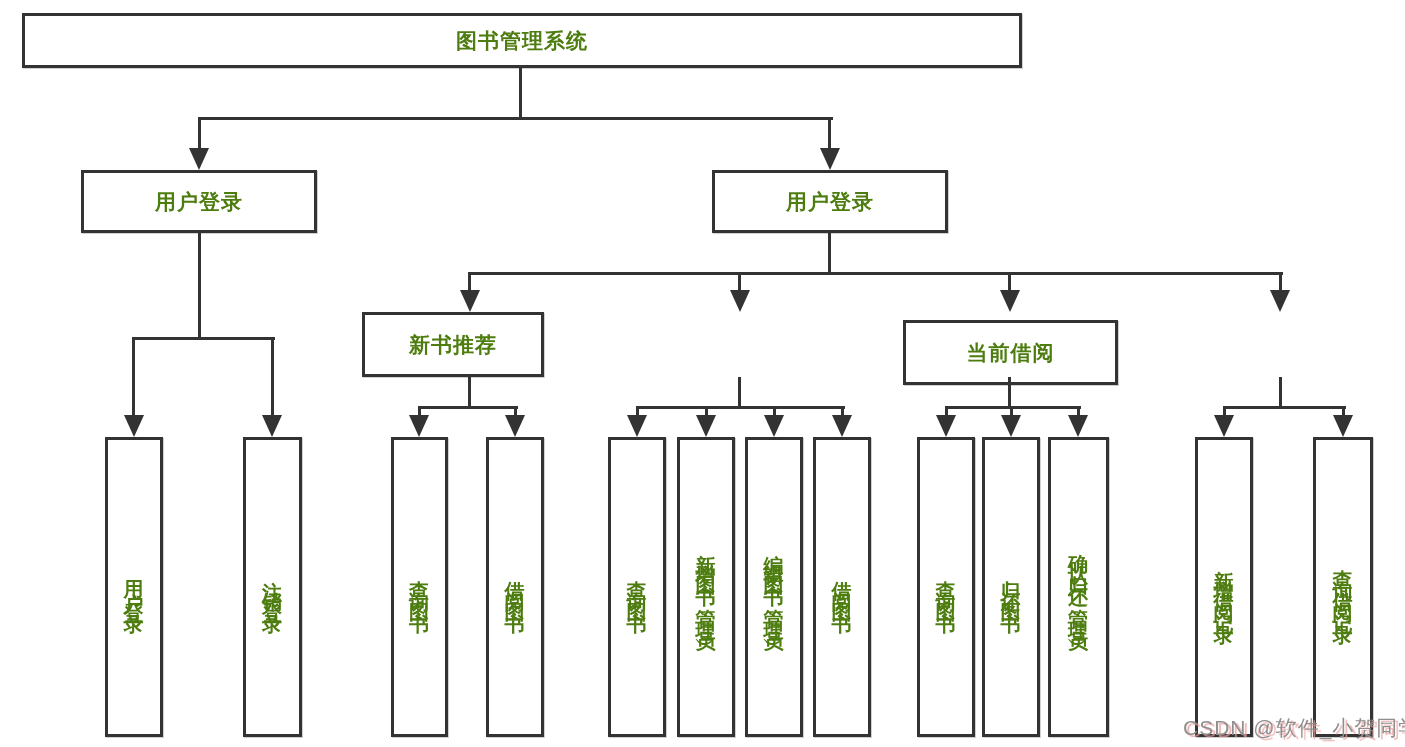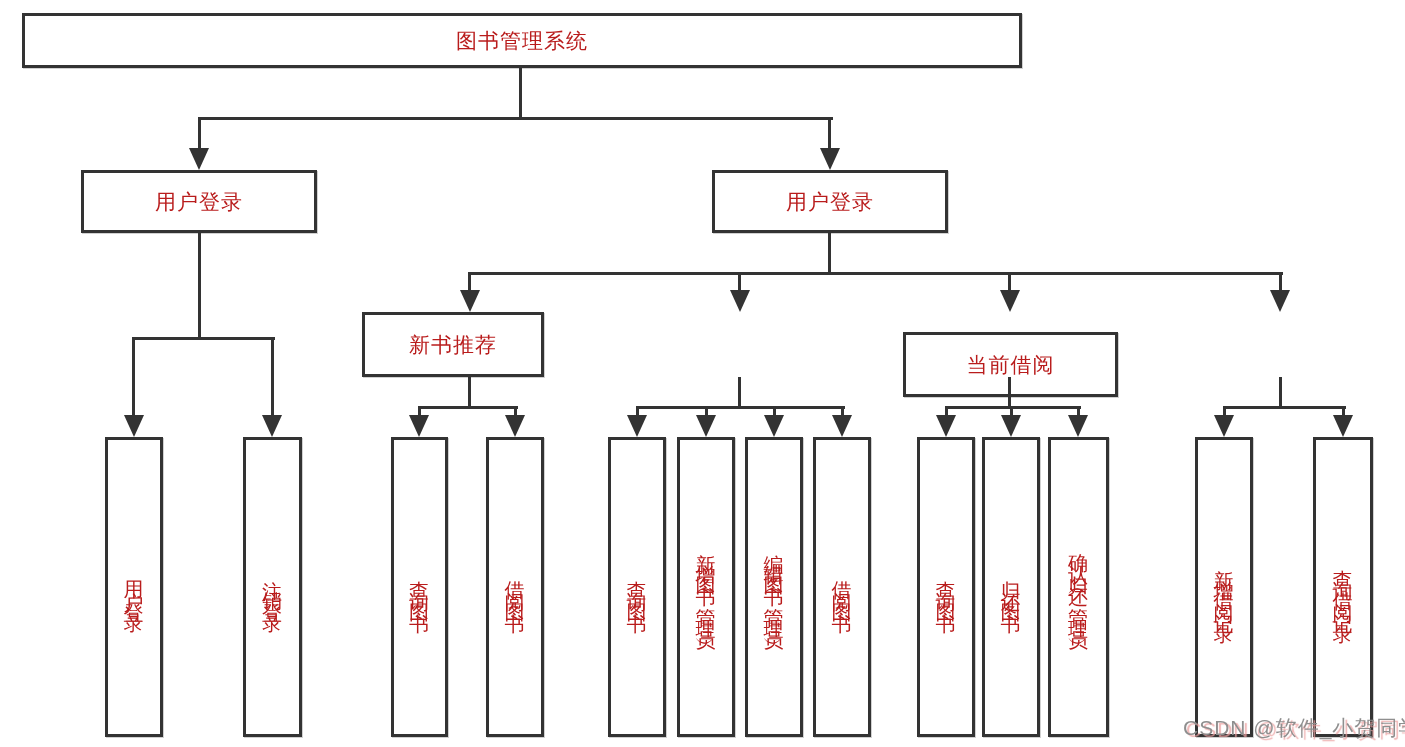--- a/index.html
+++ b/index.html
@@ -3,21 +3,21 @@
 <meta charset="utf-8">
 <style>
   html,body{margin:0;padding:0;background:#ffffff;}
   #stage{
     position:relative;width:1405px;height:747px;background:#ffffff;overflow:hidden;
     font-family:"Liberation Sans","DejaVu Sans",sans-serif;color:#1f1f1f;
   }
   .box{
     position:absolute;box-sizing:border-box;border:3px solid #333333;background:#ffffff;
     display:flex;align-items:center;justify-content:center;
-    font-size:21px;font-weight:400;letter-spacing:1px;color:#b91c1c;
+    font-size:21px;font-weight:700;letter-spacing:1px;color:#4d7c0f;
     box-shadow:1px 1px 0 rgba(0,0,0,0.18);
   }
   .vbox{
     writing-mode:vertical-rl;text-orientation:mixed;
     font-size:20px;letter-spacing:11px;line-height:1;
   }
   .hline,.vline{position:absolute;background:#333333;}
   .hline{height:3px;}
   .vline{width:3px;}
   .arr{
@@ -36,21 +36,21 @@
 <body>
 
 <div id="stage">
 
   <div class="box" style="left:22px;top:13px;width:1000px;height:55px">图书管理系统</div>
 
   <div class="box" style="left:81px;top:170px;width:236px;height:63px">用户登录</div>
   <div class="box" style="left:712px;top:170px;width:236px;height:63px">用户登录</div>
 
   <div class="box" style="left:362px;top:312px;width:182px;height:65px">新书推荐</div>
-  <div class="box" style="left:903px;top:332px;width:215px;height:65px">当前借阅</div>
+  <div class="box" style="left:903px;top:320px;width:215px;height:65px">当前借阅</div>
 
   <div class="box vbox" style="left:105px;top:437px;width:58px;height:300px">用户登录</div>
   <div class="box vbox" style="left:243px;top:437px;width:59px;height:300px">注销登录</div>
 
   <div class="box vbox" style="left:391px;top:437px;width:57px;height:300px">查询图书</div>
   <div class="box vbox" style="left:486px;top:437px;width:58px;height:300px">借阅图书</div>
 
   <div class="box vbox" style="left:608px;top:437px;width:58px;height:300px">查询图书</div>
   <div class="box vbox" style="left:677px;top:437px;width:58px;height:300px">新增图书（管理员）</div>
   <div class="box vbox" style="left:745px;top:437px;width:58px;height:300px">编辑图书（管理员）</div>

